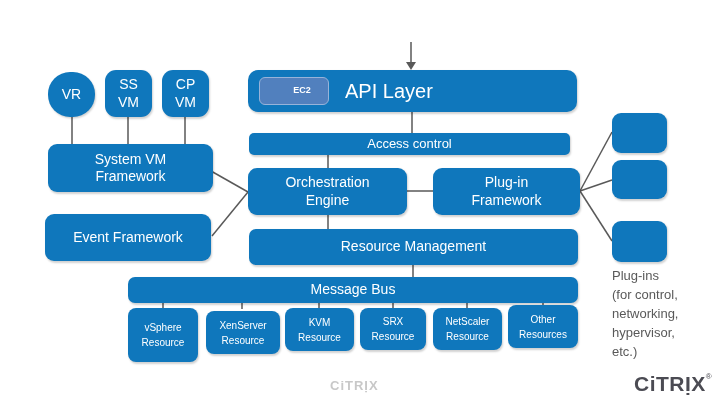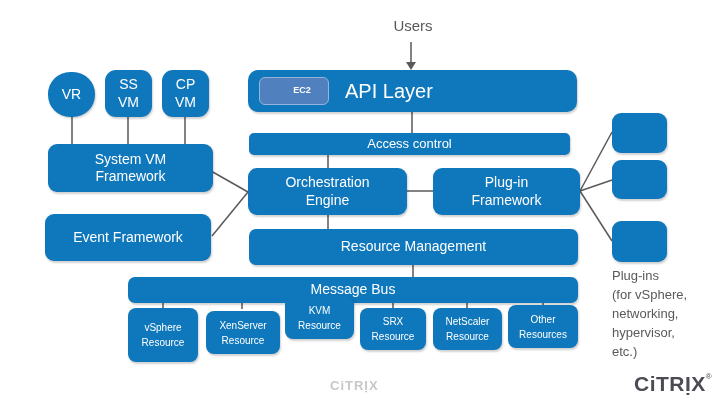--- a/index.html
+++ b/index.html
@@ -37,21 +37,21 @@
   .access{left:249px;top:133px;width:321px;height:22px;font-size:13px;border-radius:5px;}
   .orch{left:248px;top:168px;width:159px;height:47px;font-size:14px;}
   .plugfw{left:433px;top:168px;width:147px;height:47px;font-size:14px;}
   .resmgmt{left:249px;top:229px;width:329px;height:36px;font-size:14px;}
   .msgbus{left:128px;top:277px;width:450px;height:26px;font-size:14px;}
   
   .res{font-size:10px;border-radius:8px;}
   .res .pre{line-height:1.5;}
   .res1{left:128px;top:308px;width:70px;height:54px;}
   .res2{left:206px;top:311px;width:74px;height:43px;}
-  .res3{left:285px;top:296px;width:69px;height:43px;}
+  .res3{left:285px;top:308px;width:69px;height:43px;}
   .res4{left:360px;top:308px;width:66px;height:42px;}
   .res5{left:433px;top:308px;width:69px;height:42px;}
   .res6{left:508px;top:305px;width:70px;height:43px;}
   
   .pbox1{left:612px;top:113px;width:55px;height:40px;}
   .pbox2{left:612px;top:160px;width:55px;height:39px;}
   .pbox3{left:612px;top:221px;width:55px;height:41px;}
   .plugins-note{position:absolute;left:612px;top:266px;width:114px;z-index:1;
                 color:#595959;font-size:13px;line-height:19px;white-space:pre-line;}
   
@@ -85,21 +85,20 @@
       <line x1="393" y1="302" x2="393" y2="309"></line>
       <line x1="467" y1="302" x2="467" y2="309"></line>
       <line x1="543" y1="302" x2="543" y2="306"></line>
       <line x1="580" y1="191" x2="612" y2="132"></line>
       <line x1="580" y1="191" x2="612" y2="180"></line>
       <line x1="580" y1="191" x2="612" y2="241"></line>
     </g>
     <polygon points="406,62 416,62 411,70" fill="#595959"></polygon>
   </svg>
 
-  <div class="users">Users</div>
 
   <div class="box bar api-bar">
     <span class="badge badge-ec2">
       <span class="pre">EC2</span>
     </span>
     <span class="api-label">API Layer</span>
   </div>
 
   <div class="box vr">
     <span class="pre">VR</span>
@@ -162,21 +161,21 @@
   <div class="box res res6">
     <span class="pre">Other
 Resources</span>
   </div>
 
   <div class="box pbox1"></div>
   <div class="box pbox2"></div>
   <div class="box pbox3"></div>
 
   <div class="plugins-note">Plug-ins
-(for vSphere,
+(for control,
 networking,
 hypervisor,
 etc.)</div>
 
   <div class="watermark">CiTRỊX</div>
   <div class="logo"><span>CiTRỊX</span><span class="reg">®</span></div>
 
 </div>
 
 </body></html>

